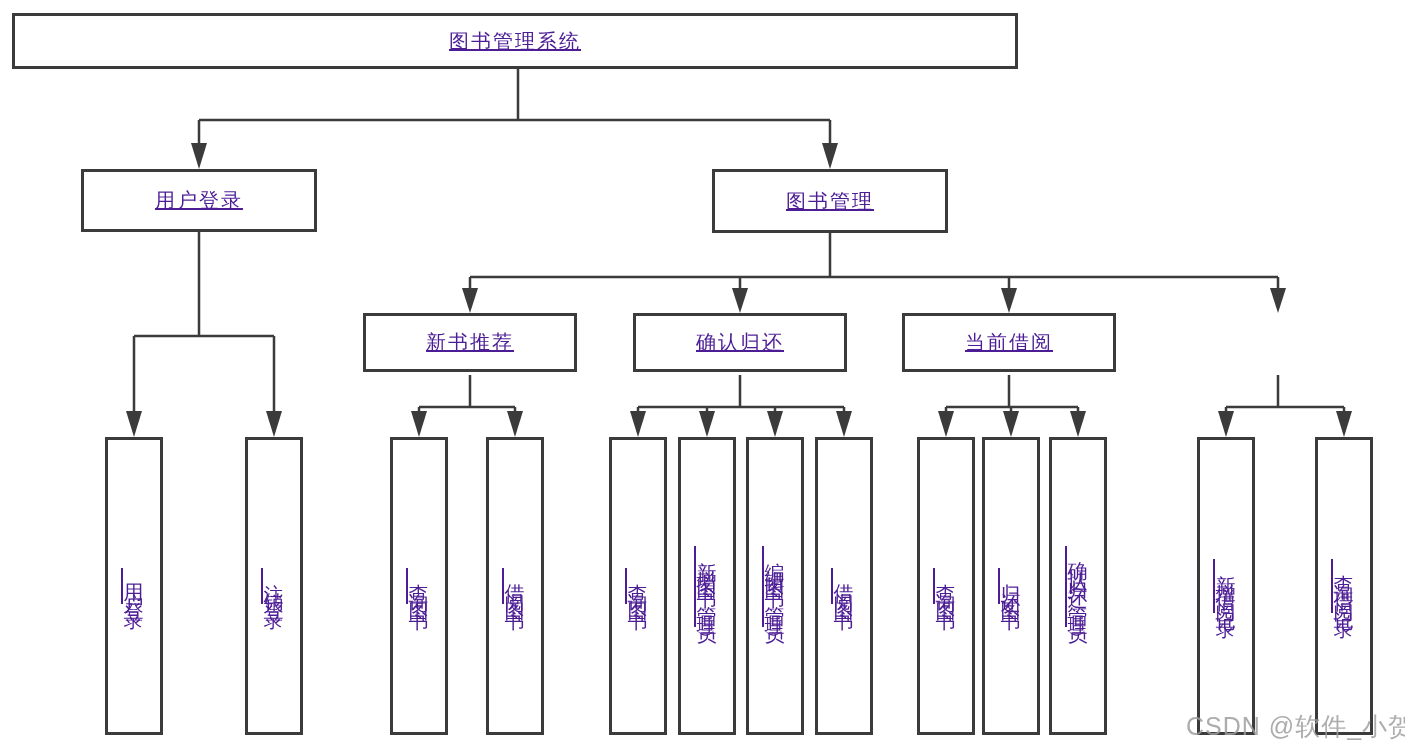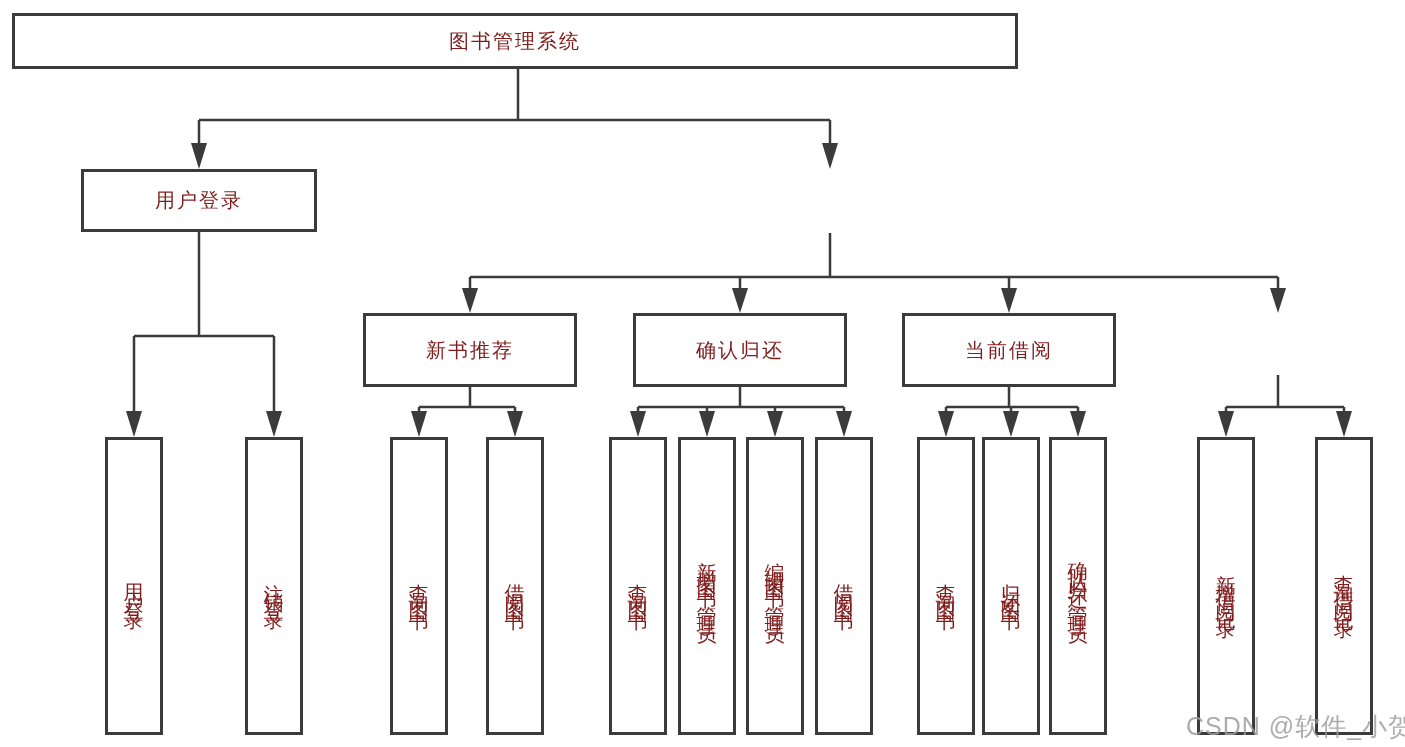--- a/index.html
+++ b/index.html
@@ -15,41 +15,42 @@
     position: absolute;
     left: 0; top: 0;
     width: 1405px; height: 747px;
     z-index: 1;
   }
   .node {
     position: absolute;
     box-sizing: border-box;
     background: #ffffff;
     border: 3px solid #3b3b3b;
-    color: #7f1d1d;
+    color: #4c1d95;
     display: flex;
     align-items: center;
     justify-content: center;
     z-index: 2;
     font-size: 20px;
+    text-decoration: underline;
   }
   .hbox { letter-spacing: 2px; }
   .vbox {
     width: 58px;
     height: 298px;
     top: 437px;
     writing-mode: vertical-rl;
     text-orientation: mixed;
     letter-spacing: 9px;
     line-height: 1;
   }
   .root-box  { left: 12px;  top: 13px;  width: 1006px; height: 56px; }
   .l2-user   { left: 81px;  top: 169px; width: 236px;  height: 63px; }
   .l2-book   { left: 712px; top: 169px; width: 236px;  height: 64px; }
-  .l3        { top: 313px; width: 214px; height: 74px; }
+  .l3        { top: 313px; width: 214px; height: 59px; }
   .l3-new    { left: 363px; }
   .l3-borrow { left: 633px; }
   .l3-current{ left: 902px; }
   .l3-record { left: 1171px; }
   .vx-134 { left: 105px; }  .vx-274 { left: 245px; }
   .vx-419 { left: 390px; }  .vx-515 { left: 486px; }
   .vx-638 { left: 609px; }  .vx-707 { left: 678px; }
   .vx-775 { left: 746px; }  .vx-844 { left: 815px; }
   .vx-946 { left: 917px; }  .vx-1011 { left: 982px; }
   .vx-1078 { left: 1049px; }
@@ -106,20 +107,21 @@
       <polygon points="1003,411 1019,411 1011,437"></polygon>
       <polygon points="1070,411 1086,411 1078,437"></polygon>
       <polygon points="1218,411 1234,411 1226,437"></polygon>
       <polygon points="1336,411 1352,411 1344,437"></polygon>
     </g>
   </svg>
 
   <div class="node hbox root-box">图书管理系统</div>
 
   <div class="node hbox l2-user">用户登录</div>
+  <div class="node hbox l2-book">图书管理</div>
 
   <div class="node hbox l3 l3-new">新书推荐</div>
   <div class="node hbox l3 l3-borrow">确认归还</div>
   <div class="node hbox l3 l3-current">当前借阅</div>
 
   <div class="node vbox vx-134">用户登录</div>
   <div class="node vbox vx-274">注销登录</div>
 
   <div class="node vbox vx-419">查询图书</div>
   <div class="node vbox vx-515">借阅图书</div>

